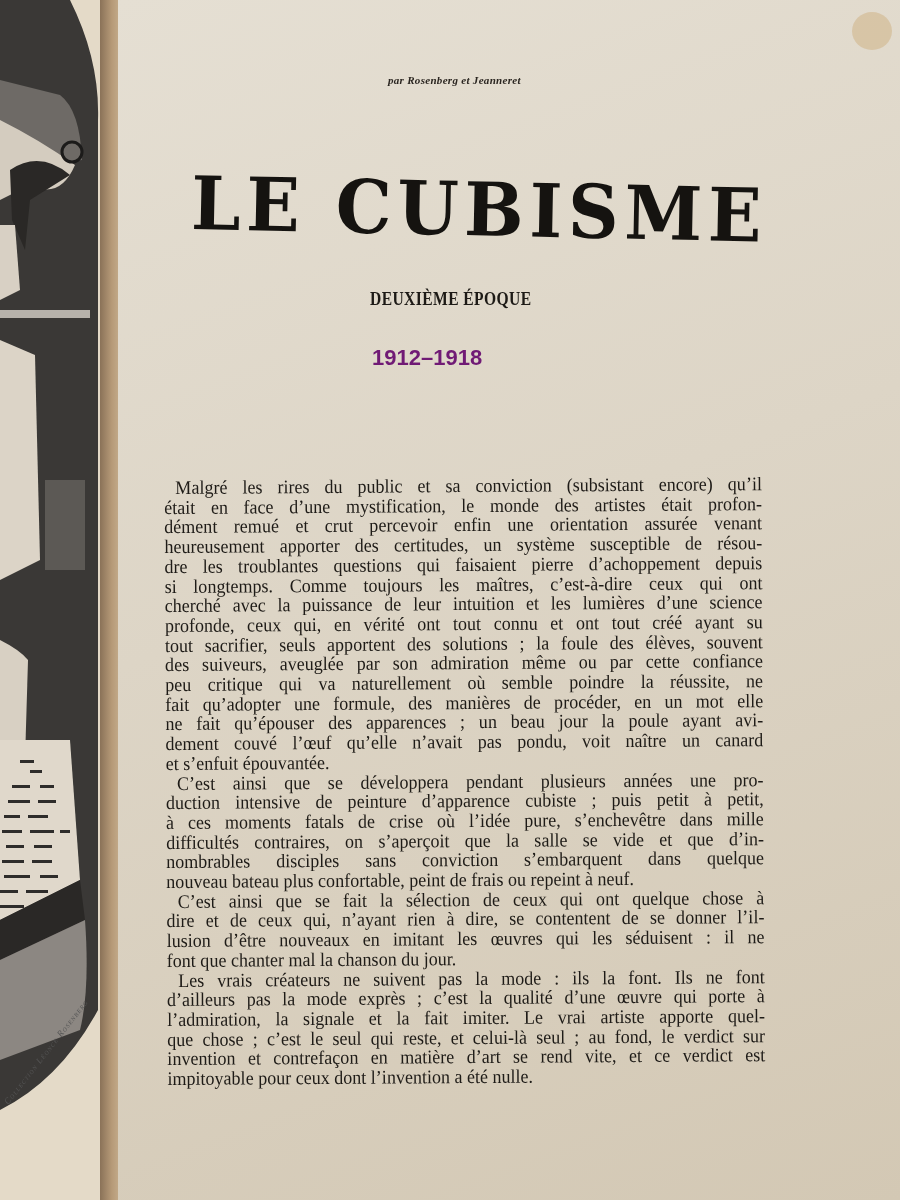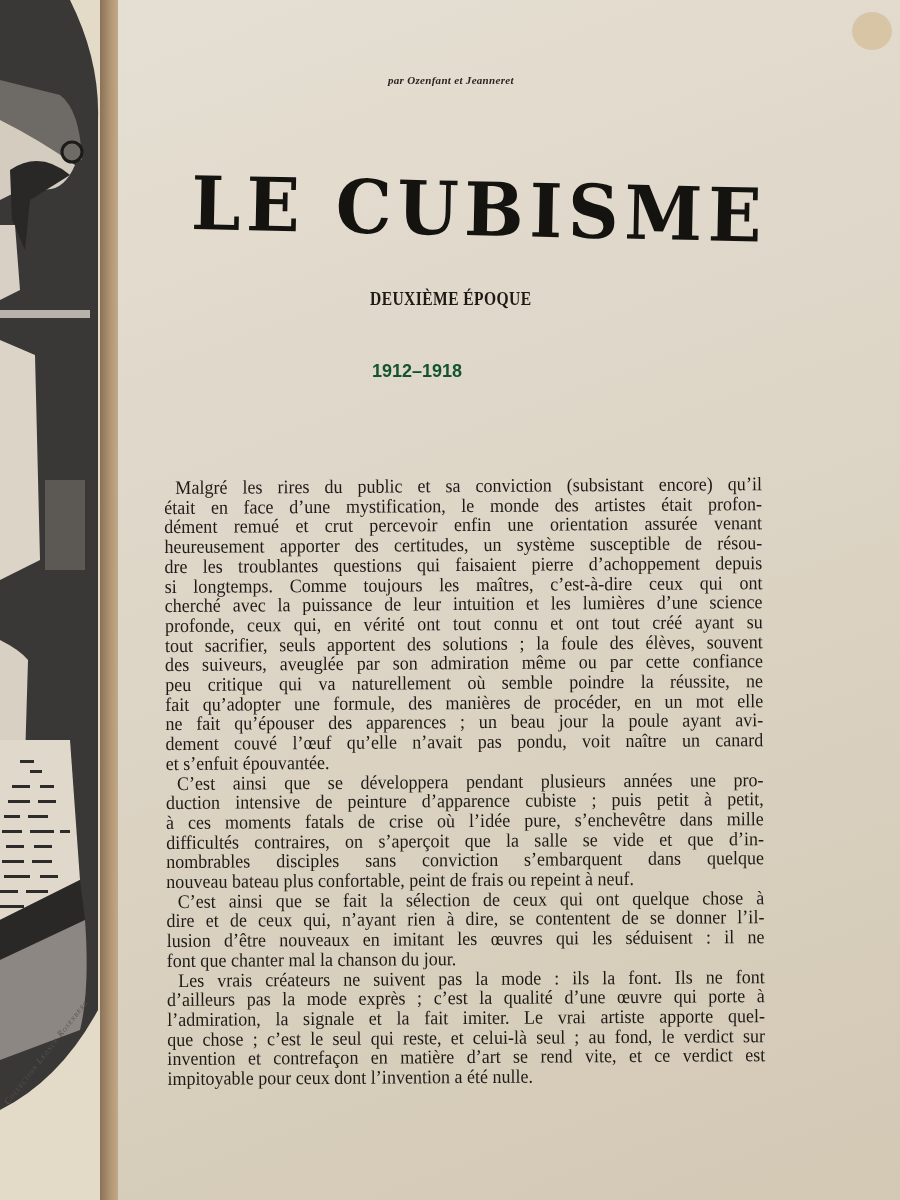--- a/index.html
+++ b/index.html
@@ -48,23 +48,23 @@
       transform: scaleX(0.95) rotate(1.2deg); transform-origin: left top;
       white-space: nowrap;
     }
     .subtitle {
       position: absolute; left: 370px; top: 288px;
       font-size: 19px; font-weight: bold; color: #1d1a16;
       transform: scaleX(0.82); transform-origin: left top;
       letter-spacing: 0.5px; white-space: nowrap;
     }
     .dates {
-      position: absolute; left: 372px; top: 361px;
+      position: absolute; left: 372px; top: 345px;
       font-family: "Liberation Sans", sans-serif;
-      font-size: 18px; font-weight: bold; color: #14532d;
+      font-size: 22px; font-weight: bold; color: #701a75;
     }
     .body-text {
       position: absolute; left: 164px; top: 478px; width: 600px;
       font-size: 19.2px; line-height: 19.7px; color: #1e1b17;
       transform: scaleX(0.94) rotate(-0.35deg); transform-origin: left top;
     }
     .line { white-space: nowrap; text-align: justify; text-align-last: justify; display: block; width: 636px; }
     .line.last { text-align-last: left; }
     .line.indent { padding-left: 12px; width: 624px; }
   </style>
@@ -111,21 +111,21 @@
     <path d="M0,960 L85,920 Q90,990 80,1030 L0,1060 Z" fill="#8c8782"></path>
   </svg>
   <div class="caption">Collection Léonce Rosenberg</div>
 </div>
 
 <div class="gutter"></div>
 
 <div class="right-page"></div>
 <div class="stain"></div>
 
-<div class="byline">par Ozenfant et Jeanneret</div>
+<div class="byline">par Rosenberg et Jeanneret</div>
 <div class="title">LE CUBISME</div>
 <div class="subtitle">DEUXIÈME ÉPOQUE</div>
 <div class="dates">1912–1918</div>
 
 <div class="body-text" id="body-text">
     <div>
       <span class="line indent">Malgré les rires du public et sa conviction (subsistant encore) qu’il</span>
       <span class="line">était en face d’une mystification, le monde des artistes était profon-</span>
       <span class="line">dément remué et crut percevoir enfin une orientation assurée venant</span>
       <span class="line">heureusement apporter des certitudes, un système susceptible de résou-</span>

